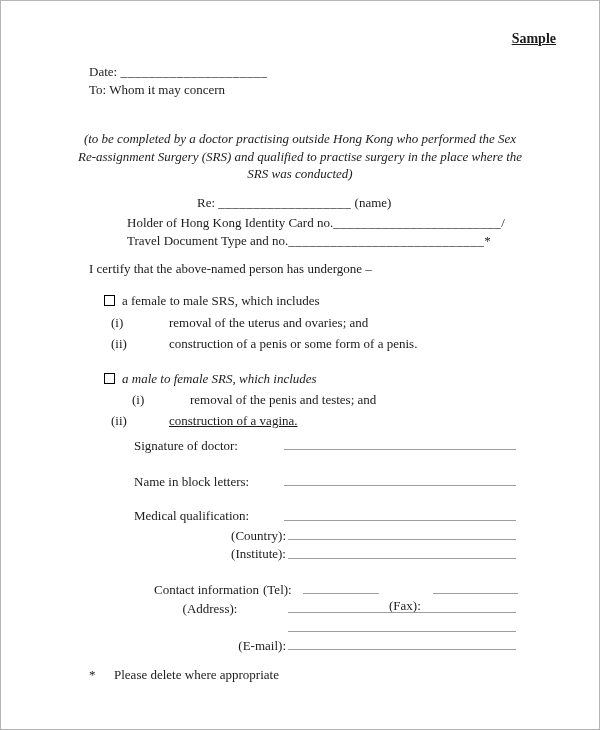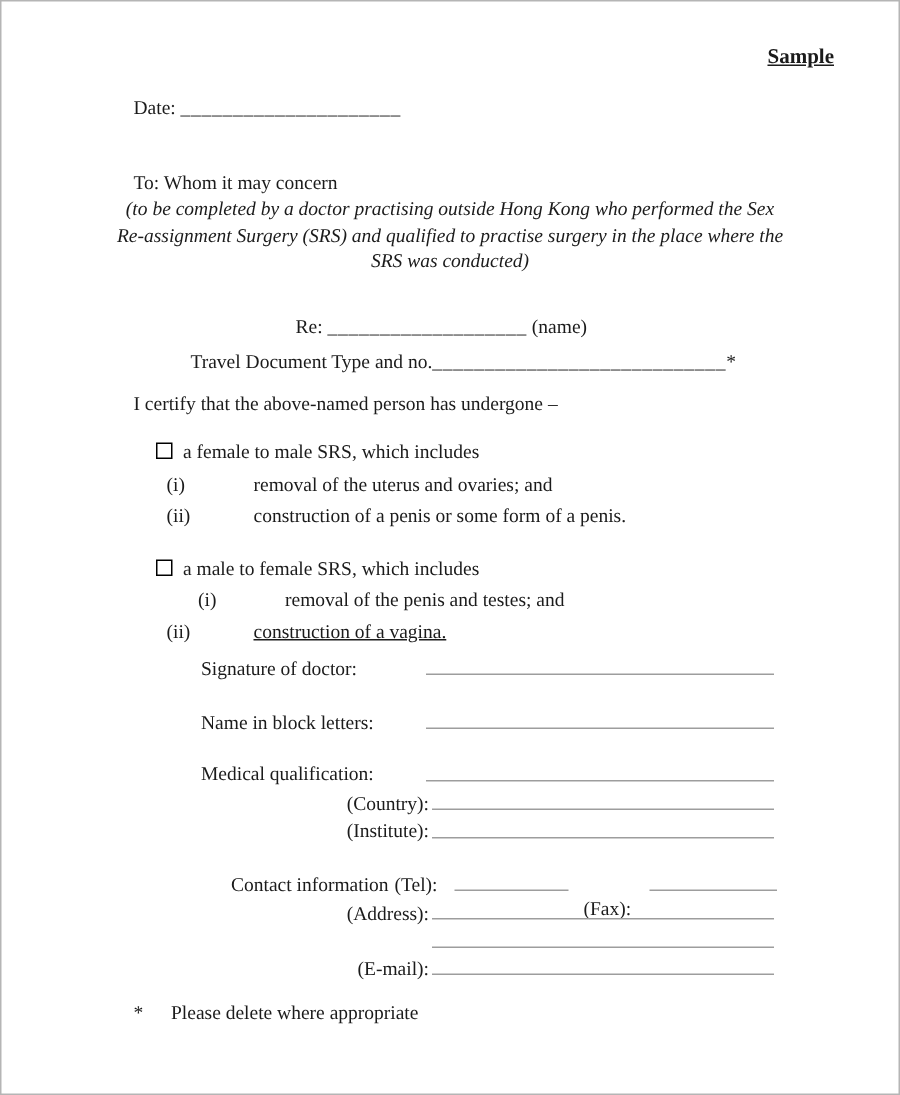--- a/index.html
+++ b/index.html
@@ -36,53 +36,56 @@
 
 <div class="page">
 
   <div class="abs sample bold u" style="top:30px;right:43px;">Sample</div>
 
   <div class="abs" style="top:63px;left:88px;">
     <span>Date:</span>
     <span class="blank">_____________________</span>
   </div>
 
-  <div class="abs" style="top:81px;left:88px;margin-top:32px;">To: Whom it may concern</div>
+  <div class="abs" style="top:81px;left:88px;">To: Whom it may concern</div>
 
 
   <div class="abs center italic subtitle" style="top:129px;">
     <div>(to be completed by a doctor practising outside Hong Kong who performed the Sex</div>
     <div>Re-assignment Surgery (SRS) and qualified to practise surgery in the place where the</div>
     <div>SRS was conducted)</div>
   </div>
 
-  <div class="abs" style="top:209px;left:196px;">
+  <div class="abs" style="top:194px;left:196px;">
     <span>Re:</span>
     <span class="blank">___________________</span>
     <span>(name)</span>
   </div>
 
+  <div class="abs" style="top:214px;left:126px;">
+    <span>Holder of Hong Kong Identity Card no.</span><span class="blank">________________________</span><span>/</span>
+  </div>
 
   <div class="abs" style="top:232px;left:126px;">
     <span>Travel Document Type and no.</span><span class="blank">____________________________</span><span>*</span>
   </div>
 
   <div class="abs" style="top:260px;left:88px;">I certify that the above-named person has undergone –</div>
 
   <div class="abs" style="top:292px;left:103px;">
     <span class="cbx"></span><span>a female to male SRS, which includes</span>
   </div>
   <div class="abs" style="top:335px;left:110px;">
     <span class="num">(ii)</span><span>construction of a penis or some form of a penis.</span>
   </div>
   <div class="abs" style="top:314px;left:110px;">
     <span class="num">(i)</span><span>removal of the uterus and ovaries; and</span>
   </div>
 
-  <div class="abs" style="top:370px;left:103px;">
+  <div class="abs" style="top:370px;left:103px;font-style:italic;">
     <span class="cbx"></span><span>a male to female SRS, which includes</span>
   </div>
   <div class="abs" style="top:391px;left:110px;margin-left:21px;">
     <span class="num">(i)</span><span>removal of the penis and testes; and</span>
   </div>
   <div class="abs" style="top:412px;left:110px;text-decoration:underline;">
     <span class="num">(ii)</span><span>construction of a vagina.</span>
   </div>
 
   <div class="abs" style="top:437px;left:133px;">Signature of doctor:</div>
@@ -99,21 +102,21 @@
 
   <div class="rlabel" style="top:545px;left:133px;width:152px;">(Institute):</div>
   <div class="fill-line" style="top:557px;left:287px;width:228px;"></div>
 
   <div class="abs" style="top:581px;left:133px;margin-left:20px;">Contact information</div>
   <div class="abs" style="top:581px;left:262px;">(Tel):</div>
   <div class="fill-line" style="top:592px;left:302px;width:76px;"></div>
   <div class="abs" style="top:581px;left:388px;margin-top:16px;">(Fax):</div>
   <div class="fill-line" style="top:592px;left:432px;width:85px;"></div>
 
-  <div class="rlabel" style="top:600px;left:133px;width:152px;">(Address):</div>
+  <div class="rlabel" style="top:600px;left:133px;width:152px;text-align:center;">(Address):</div>
   <div class="fill-line" style="top:611px;left:287px;width:228px;"></div>
   <div class="fill-line" style="top:630px;left:287px;width:228px;"></div>
 
   <div class="rlabel" style="top:637px;left:133px;width:152px;">(E-mail):</div>
   <div class="fill-line" style="top:648px;left:287px;width:228px;"></div>
 
   <div class="abs" style="top:666px;left:88px;">*</div>
   <div class="abs" style="top:666px;left:113px;">Please delete where appropriate</div>
 
 </div>

